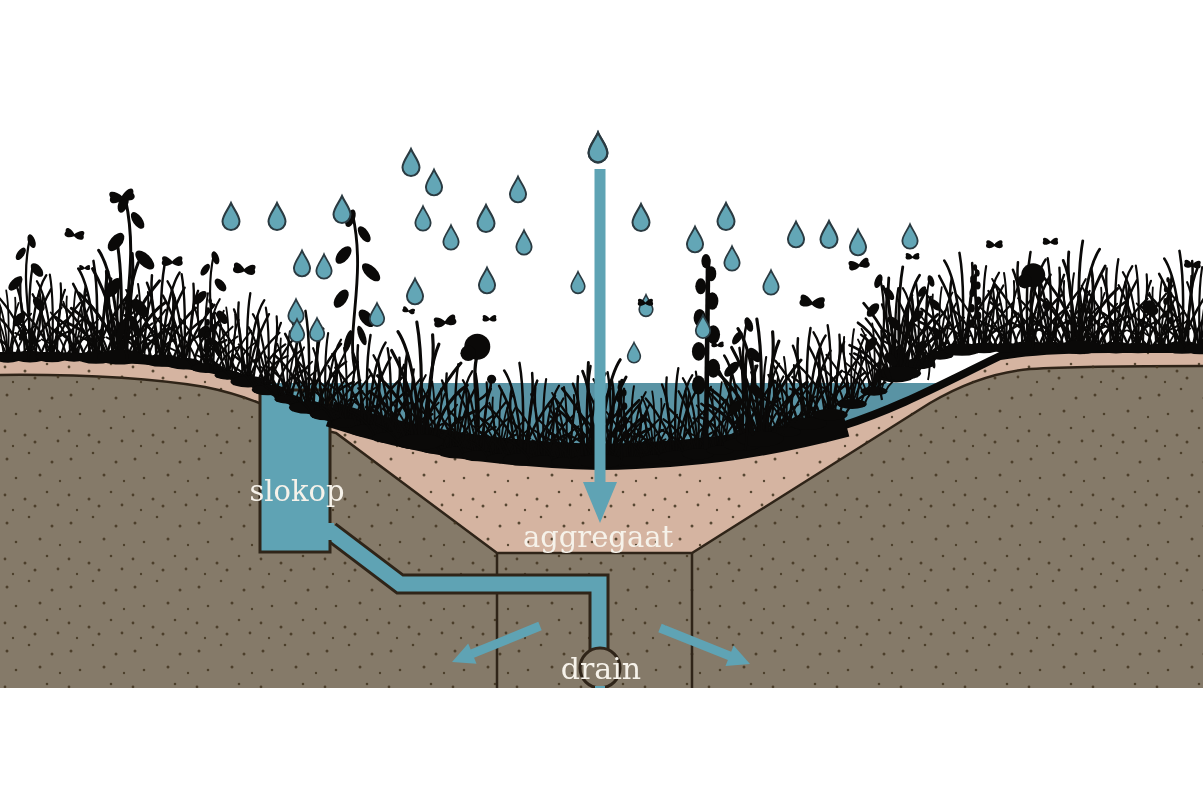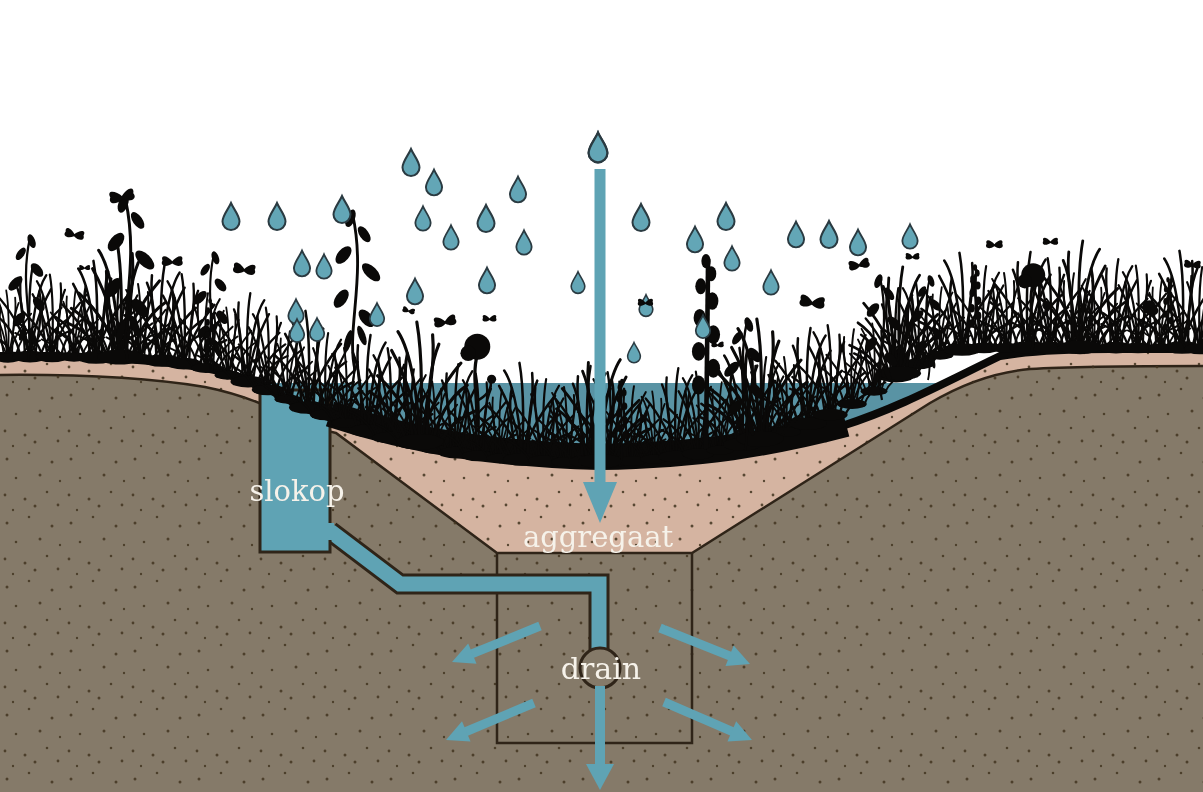--- a/index.html
+++ b/index.html
@@ -1,16 +1,16 @@
 <!DOCTYPE html>
 <html style="--c-background: #ffffff; --c-water: #5993a4; --c-element_teal: #5fa3b4; --c-drop_fill: #63a6b6; --c-drop_outline: #2a3a41; --c-soil: #857a69; --c-sand: #d5b4a1; --c-line: #2f2418; --c-vegetation: #0a0908; --c-dots: #42341f; --c-label_text: #f6f2ea;"><head>
 <meta charset="utf-8">
 <style>
   html,body{margin:0;padding:0;background:#ffffff;}
-  .stage{position:relative;width:1203px;height:792px;overflow:hidden;background:var(--c-background,#fff);}
+  .stage{position:relative;width:1203px;height:688px;overflow:hidden;background:var(--c-background,#fff);}
   svg{display:block;}
   text.diagram-label{
     font-family:"DejaVu Serif","Liberation Serif",serif;
     fill:var(--c-label_text,#f6f2ea);
   }
 </style>
 </head>
 <body>
 
 <div class="stage">

